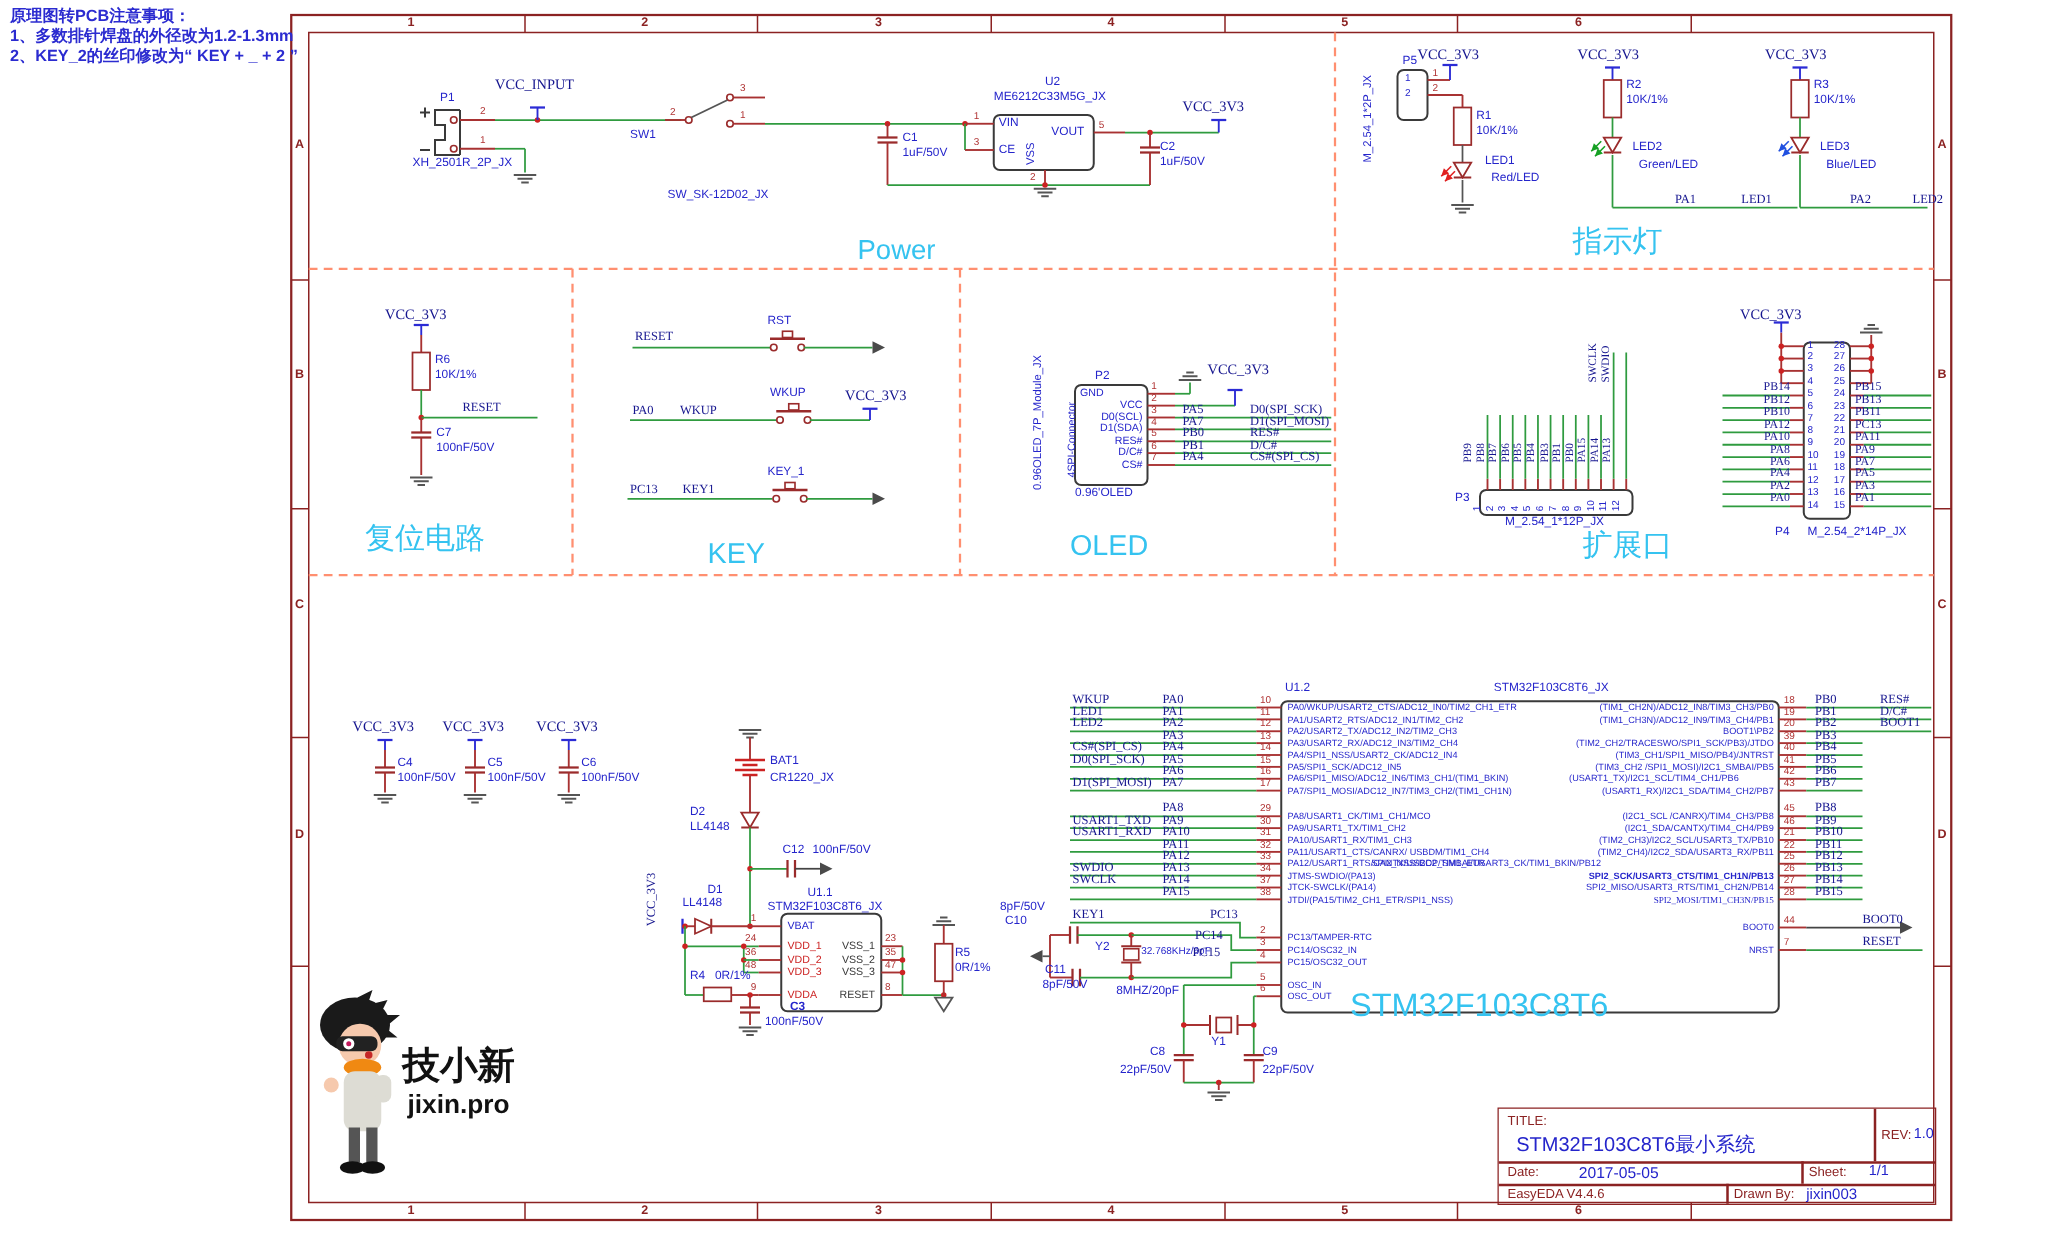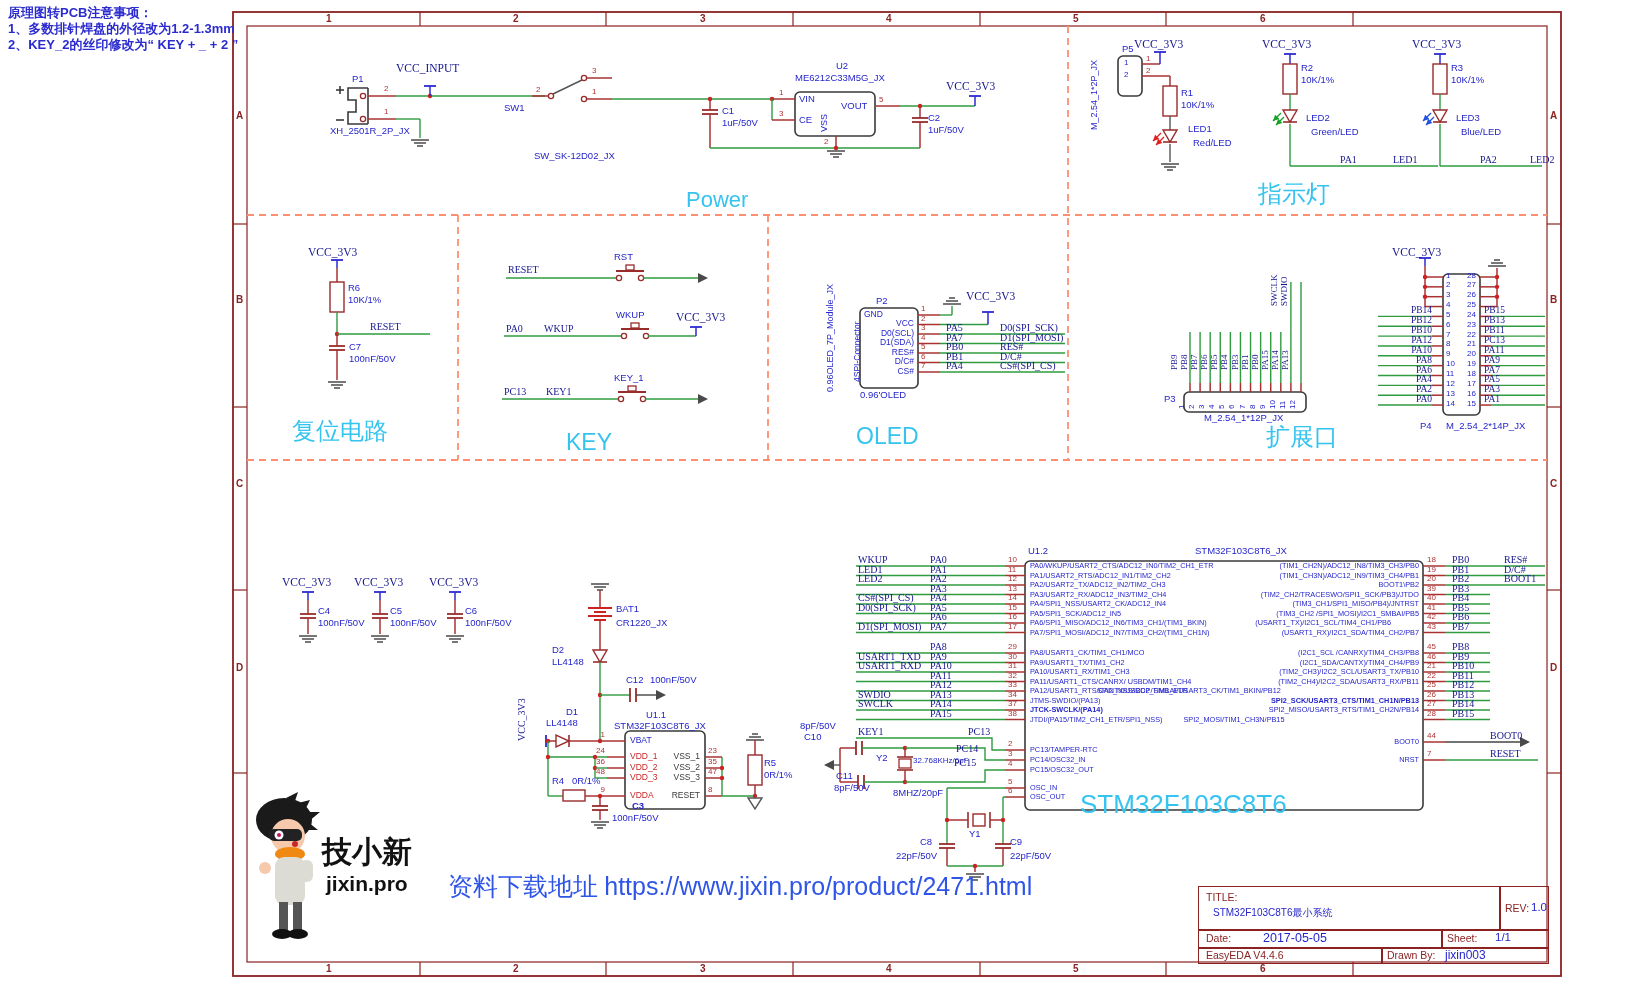--- a/index.html
+++ b/index.html
@@ -538,30 +538,29 @@
     <rect x="52" y="68" width="13" height="22" rx="6" fill="#dddcd4"></rect>
     <circle cx="17" cy="76" r="6" fill="#f6c9ad"></circle>
     <rect x="31" y="110" width="9" height="28" fill="#555"></rect>
     <rect x="45" y="110" width="9" height="28" fill="#555"></rect>
     <ellipse cx="34" cy="142" rx="10" ry="5" fill="#111"></ellipse>
     <ellipse cx="50" cy="142" rx="10" ry="5" fill="#111"></ellipse>
   </svg>
   <div class="logo-name" style="left:322px;top:832px">技小新</div>
   <div class="logo-site" style="left:326px;top:872px">jixin.pro</div>
 
-  <div class="dl" style="left:448px;top:870px"><span class="z">资料下载地址 </span><span>https://www.jixin.pro/product/2471.html</span></div>
 
   <div class="tb" style="left:1198px;top:886px;width:349px;height:76px">
     <div class="hl" style="left:0;top:42px;width:349px;height:1.5px"></div>
     <div class="hl" style="left:0;top:60px;width:349px;height:1.5px"></div>
     <div class="vl" style="left:300px;top:0;width:1.5px;height:42px"></div>
     <div class="vl" style="left:242px;top:42px;width:1.5px;height:18px"></div>
     <div class="vl" style="left:182px;top:60px;width:1.5px;height:16px"></div>
     <div class="tbl" style="left:7px;top:4px">TITLE:</div>
-    <div class="tbv" style="left:14px;top:19px;font-size:10px">STM32F103C8T6最小系统</div>
+    <div class="tbv" style="left:14px;top:19px;font-size:16px">STM32F103C8T6最小系统</div>
     <div class="tbl" style="left:306px;top:15px">REV:</div>
     <div class="tbv" style="left:332px;top:14px;font-size:11.5px">1.0</div>
     <div class="tbl" style="left:7px;top:45px">Date:</div>
     <div class="tbv" style="left:64px;top:44px;font-size:12.5px">2017-05-05</div>
     <div class="tbl" style="left:248px;top:45px">Sheet:</div>
     <div class="tbv" style="left:296px;top:44px;font-size:11.5px">1/1</div>
     <div class="tbl" style="left:7px;top:62px">EasyEDA V4.4.6</div>
     <div class="tbl" style="left:188px;top:62px">Drawn By:</div>
     <div class="tbv" style="left:246px;top:61px;font-size:12px">jixin003</div>
   </div>
@@ -849,21 +848,21 @@
     <div class="lbl in" style="left: 1030px; top: 677.5px;">PA11/USART1_CTS/CANRX/ USBDM/TIM1_CH4</div>
     <div class="lbl ser" style="left: 930px; top: 669.5px;">PA11</div>
     <div class="lbl num" style="left: 1008px; top: 681px;">33</div>
     <div class="lbl in" style="left: 1030px; top: 687px;">PA12/USART1_RTS/CANTX/USBDP/TIM1_ETR</div>
     <div class="lbl ser" style="left: 930px; top: 679px;">PA12</div>
     <div class="lbl num" style="left: 1008px; top: 690.5px;">34</div>
     <div class="lbl in" style="left: 1030px; top: 696.5px;">JTMS-SWDIO/(PA13)</div>
     <div class="lbl ser" style="left: 858px; top: 688.5px;">SWDIO</div>
     <div class="lbl ser" style="left: 930px; top: 688.5px;">PA13</div>
     <div class="lbl num" style="left: 1008px; top: 700px;">37</div>
-    <div class="lbl in" style="left: 1030px; top: 706px; font-weight: bold;">JTCK-SWCLK/(PA14)</div>
+    <div class="lbl in" style="left: 1030px; top: 706px;">JTCK-SWCLK/(PA14)</div>
     <div class="lbl ser" style="left: 858px; top: 698px;">SWCLK</div>
     <div class="lbl ser" style="left: 930px; top: 698px;">PA14</div>
     <div class="lbl num" style="left: 1008px; top: 709.5px;">38</div>
     <div class="lbl in" style="left: 1030px; top: 715.5px;">JTDI/(PA15/TIM2_CH1_ETR/SPI1_NSS)</div>
     <div class="lbl ser" style="left: 930px; top: 707.5px;">PA15</div>
     <div class="lbl num" style="left: 1008px; top: 740px;">2</div>
     <div class="lbl in" style="left: 1030px; top: 746px;">PC13/TAMPER-RTC</div>
     <div class="lbl ser" style="left: 858px; top: 726px;">KEY1</div>
     <div class="lbl ser" style="left: 968px; top: 726px;">PC13</div>
     <div class="lbl num" style="left: 1008px; top: 750px;">3</div>
@@ -916,21 +915,21 @@
     <div class="lbl num" style="left: 1427px; top: 681px;">25</div>
     <div class="lbl in" style="left: 1004px; top: 687px; width: 370px; text-align: center;">SPI2_NSS/I2C2_SMBAI/USART3_CK/TIM1_BKIN/PB12</div>
     <div class="lbl ser" style="left: 1452px; top: 679px;">PB12</div>
     <div class="lbl num" style="left: 1427px; top: 690.5px;">26</div>
     <div class="lbl in" style="left: 1049px; top: 696.5px; width: 370px; text-align: right; font-weight: bold;">SPI2_SCK/USART3_CTS/TIM1_CH1N/PB13</div>
     <div class="lbl ser" style="left: 1452px; top: 688.5px;">PB13</div>
     <div class="lbl num" style="left: 1427px; top: 700px;">27</div>
     <div class="lbl in" style="left: 1049px; top: 706px; width: 370px; text-align: right;">SPI2_MISO/USART3_RTS/TIM1_CH2N/PB14</div>
     <div class="lbl ser" style="left: 1452px; top: 698px;">PB14</div>
     <div class="lbl num" style="left: 1427px; top: 709.5px;">28</div>
-    <div class="lbl in" style="left: 1049px; top: 715.5px; width: 370px; text-align: center;">SPI2_MOSI/TIM1_CH3N/PB15</div>
+    <div class="lbl in" style="left: 1049px; top: 715.5px; width: 370px; text-align: right; font-family: Liberation Serif, serif;">SPI2_MOSI/TIM1_CH3N/PB15</div>
     <div class="lbl ser" style="left: 1452px; top: 707.5px;">PB15</div>
     <div class="lbl num" style="left: 1427px; top: 732px;">44</div>
     <div class="lbl in" style="left: 1049px; top: 738px; width: 370px; text-align: right;">BOOT0</div>
     <div class="lbl ser" style="left: 1490px; top: 730px;">BOOT0</div>
     <div class="lbl num" style="left: 1427px; top: 750px;">7</div>
     <div class="lbl in" style="left: 1049px; top: 756px; width: 370px; text-align: right;">NRST</div>
     <div class="lbl ser" style="left: 1490px; top: 748px;">RESET</div>
     <div class="lbl cmp" style="left: 800px; top: 721px;">8pF/50V</div>
     <div class="lbl cmp" style="left: 804px; top: 732px;">C10</div>
     <div class="lbl cmp" style="left: 876px; top: 753px;">Y2</div>

